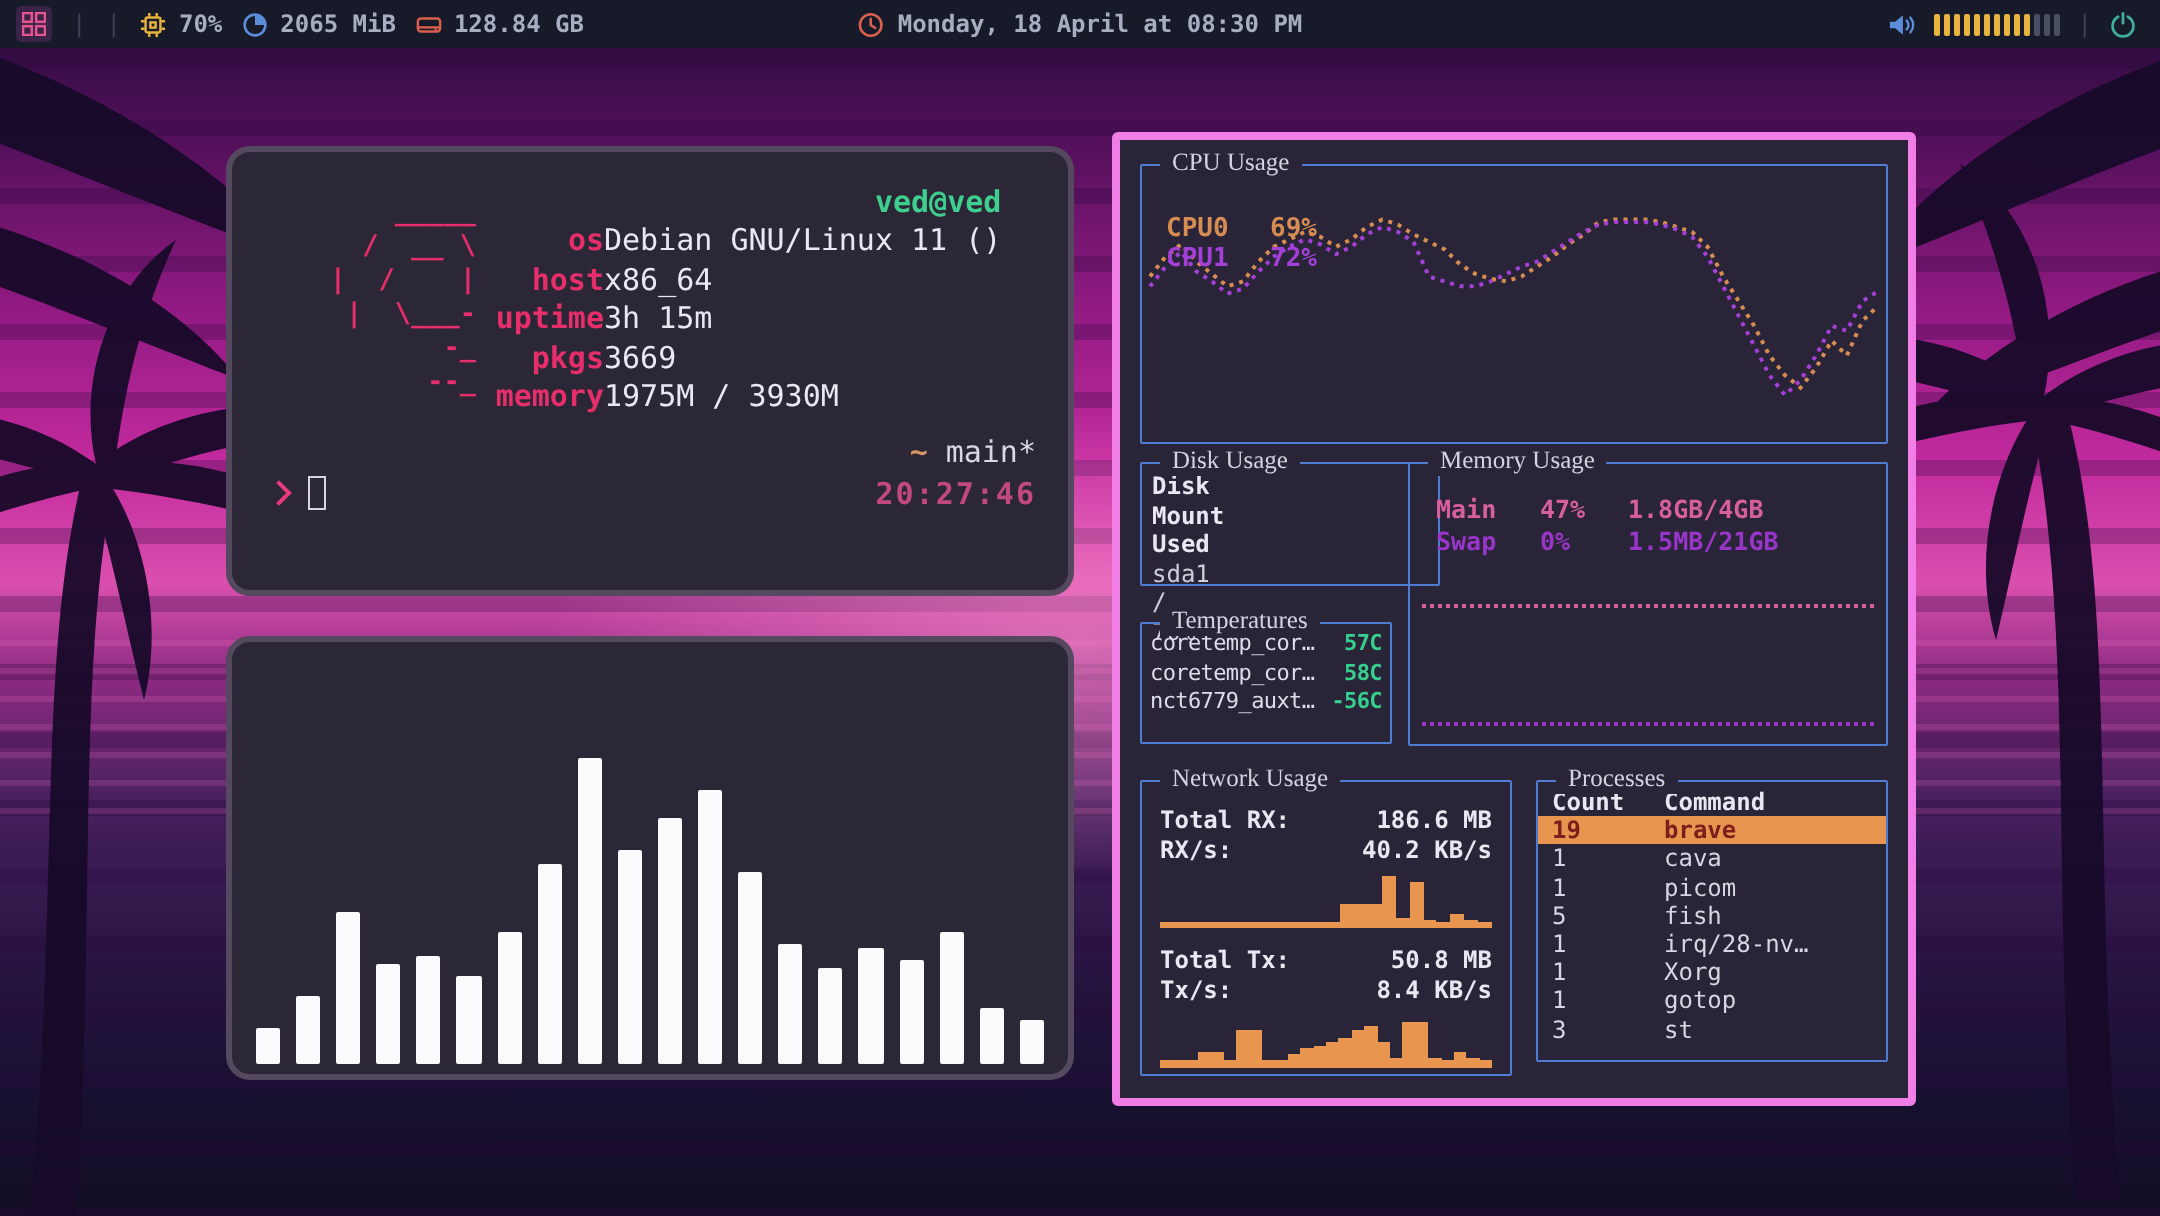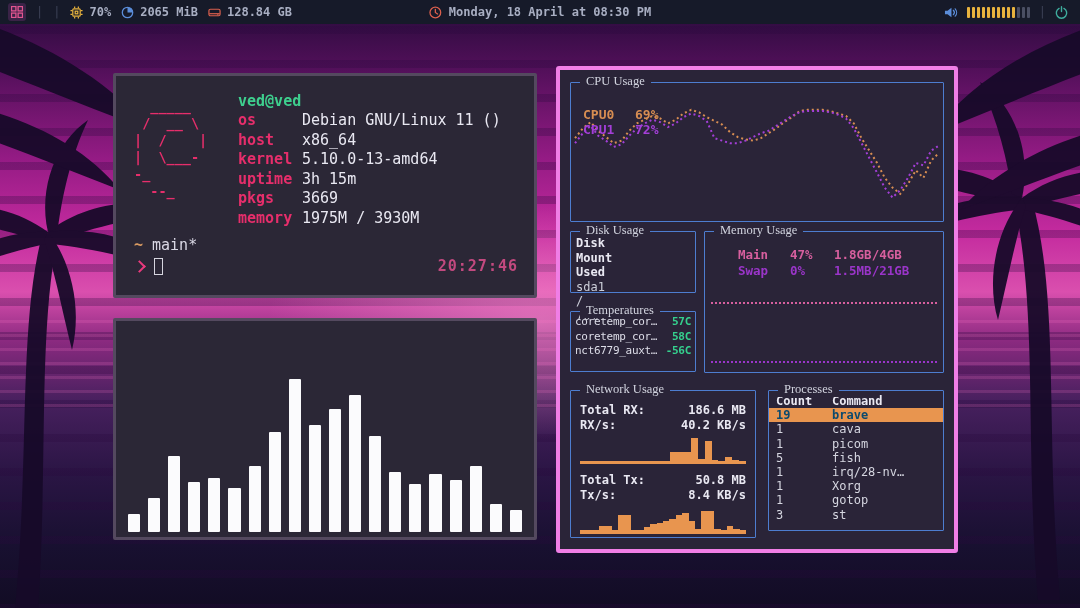--- a/index.html
+++ b/index.html
@@ -30,21 +30,21 @@
   .tb-left{display:flex;align-items:center;gap:10px;padding-left:8px;}
   .tb-item{display:flex;align-items:center;gap:6px;}
   .tb-sep{color:#3c4156;font-weight:400;}
   .tb-launcher{width:18px;height:18px;border-radius:3px;background:#3a2347;display:flex;align-items:center;justify-content:center;cursor:pointer;}
   .tb-center{position:absolute;left:50%;transform:translateX(-50%);display:flex;align-items:center;gap:7px;}
   .tb-right{margin-left:auto;display:flex;align-items:center;gap:9px;padding-right:12px;}
   .vol-bars{display:flex;align-items:center;gap:2px;}
   .vbar{width:3px;height:11px;background:#4a4f63;border-radius:1px;}
   .vbar.lit{background:var(--bar_yellow);}
   
-  .window{position:absolute;background:var(--term_bg);border:3px solid var(--border_muted);border-radius:2px;box-sizing:border-box;}
+  .window{position:absolute;background:var(--term_bg);border:3px solid var(--border_muted);border-radius:12px;box-sizing:border-box;text-align:right;}
   .terminal{left:113px;top:73px;width:424px;height:225px;padding:16px 16px 10px 16px;color:var(--white);font-size:15px;}
   .nf{display:flex;}
   .nf-logo{margin:6px 0 0 2px;width:104px;color:var(--label_pink);font-weight:700;font-size:13.5px;line-height:17px;font-family:"DejaVu Sans Mono",monospace;white-space:pre;}
   .nf-user{color:var(--user_green);font-weight:700;line-height:19px;}
   .nf-row{display:flex;line-height:19.5px;}
   .nf-label{width:64px;color:var(--label_pink);font-weight:700;}
   .nf-value{color:var(--white);white-space:pre;}
   .prompt-block{margin-top:7px;margin-left:2px;}
   .pline1{line-height:20px;}
   .tilde{color:var(--tilde_orange);font-weight:700;}
@@ -60,46 +60,46 @@
   
   .gotop{position:absolute;left:556px;top:66px;width:402px;height:487px;box-sizing:border-box;
     background:var(--gotop_bg);border:4px solid var(--accent_pink);border-radius:3px;color:#ccced9;font-size:12px;}
   .panel{position:absolute;border:1.5px solid var(--panel_blue);border-radius:1px;box-sizing:border-box;}
   .ptitle{position:absolute;top:-9px;left:9px;background:var(--gotop_bg);padding:0 6px;color:#d2d4df;font-size:12.5px;font-weight:500;white-space:nowrap;font-family:Liberation Serif, serif;}
   .cpu-panel{left:10px;top:12px;right:10px;height:140px;}
   #cpu-graph{position:absolute;inset:0;width:100%;height:100%;}
   .cpu-legend{position:absolute;left:12px;top:24px;font-size:13px;font-weight:700;}
   .cpu-leg-row{display:flex;line-height:15px;}
   .cpu-leg-row span:first-child{width:52px;}
-  .disk-panel{left:10px;top:161px;width:126px;height:62px;}
+  .disk-panel{left:10px;top:161px;width:150px;height:62px;}
   .mini-table{padding:4px 5px;font-size:12px;line-height:14.5px;}
   .trow{display:flex;white-space:nowrap;flex-direction:column;}
   .trow.hdr{font-weight:700;color:var(--white);}
   .disk-panel .c0{width:42px;} .disk-panel .c1{width:46px;}
   .temp-panel{left:10px;top:241px;width:126px;height:61px;}
   .temp-rows{padding:3px 4px;font-size:11px;line-height:14.5px;letter-spacing:-.3px;}
   .temp-row{display:flex;justify-content:space-between;color:#dddde8;}
   .temp-val{color:var(--green_temp);font-weight:700;}
   .mem-panel{left:144px;top:161px;right:10px;height:142px;}
   .mem-rows{padding:15px 0 0 13px;font-size:12.5px;font-weight:700;line-height:16px;}
-  .mem-row{display:flex;margin-left:20px;}
+  .mem-row{display:flex;}
   .mem-row .ml{width:52px;} .mem-row .mp{width:44px;}
   .mem-line{position:absolute;left:6px;right:6px;border-top:2px dotted currentColor;}
   .net-panel{left:10px;top:320px;width:186px;height:148px;}
   .net-inner{padding:12px 9px 0 9px;}
   .net-text{font-size:12px;font-weight:700;color:var(--white);line-height:15px;}
   .net-text .nrow{display:flex;justify-content:space-between;}
   .spark{position:relative;height:27px;margin-top:2px;border-bottom:2px solid var(--orange);display:flex;align-items:flex-end;}
   .sbar{flex:1;background:var(--orange);}
   .net-group+.net-group{margin-top:9px;}
   .proc-panel{left:208px;top:320px;right:10px;height:141px;}
   .proc-table{padding:3px 0 0 0;font-size:12px;line-height:14.2px;}
   .prow{display:flex;padding-left:7px;color:#d5d6e0;}
   .prow.hdr{font-weight:700;color:var(--white);}
-  .prow.sel{background:var(--orange);color:#0c4a6e;font-weight:700;}
+  .prow.sel{background:var(--orange);color:#7f1d1d;font-weight:700;}
   .prow .pc0{width:56px;}
   svg.icon{display:block;}
 </style>
 </head>
 <body>
 
 <div class="screen">
 
   <div class="wallpaper">
     <div class="bands"></div>
@@ -223,24 +223,20 @@
         <div id="nf-info">
             <div class="nf-row">
               <span class="nf-label">os</span>
               <span class="nf-value">Debian GNU/Linux 11 ()</span>
             </div>
             <div class="nf-row">
               <span class="nf-label">host</span>
               <span class="nf-value">x86_64</span>
             </div>
             <div class="nf-row">
-              <span class="nf-label">kernel</span>
-              <span class="nf-value">5.10.0-13-amd64</span>
-            </div>
-            <div class="nf-row">
               <span class="nf-label">uptime</span>
               <span class="nf-value">3h 15m</span>
             </div>
             <div class="nf-row">
               <span class="nf-label">pkgs</span>
               <span class="nf-value">3669</span>
             </div>
             <div class="nf-row">
               <span class="nf-label">memory</span>
               <span class="nf-value">1975M / 3930M</span>

